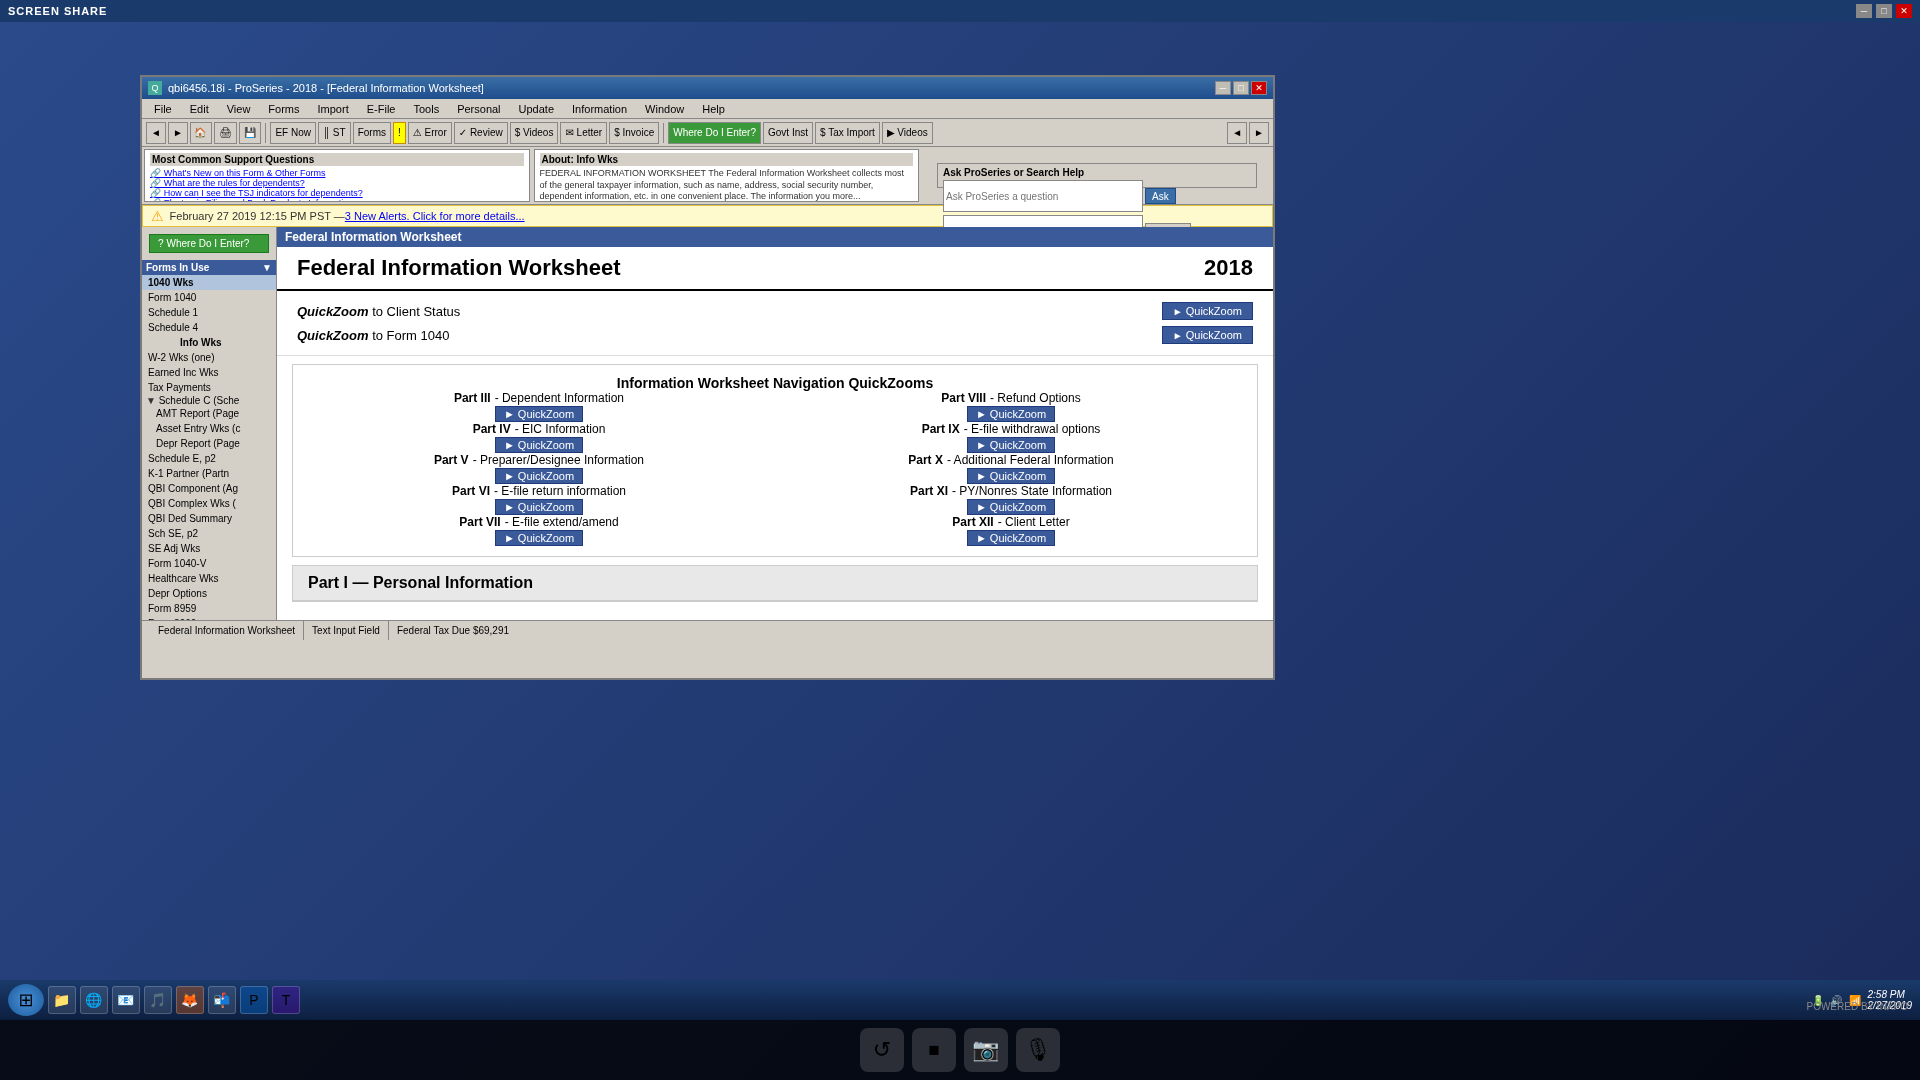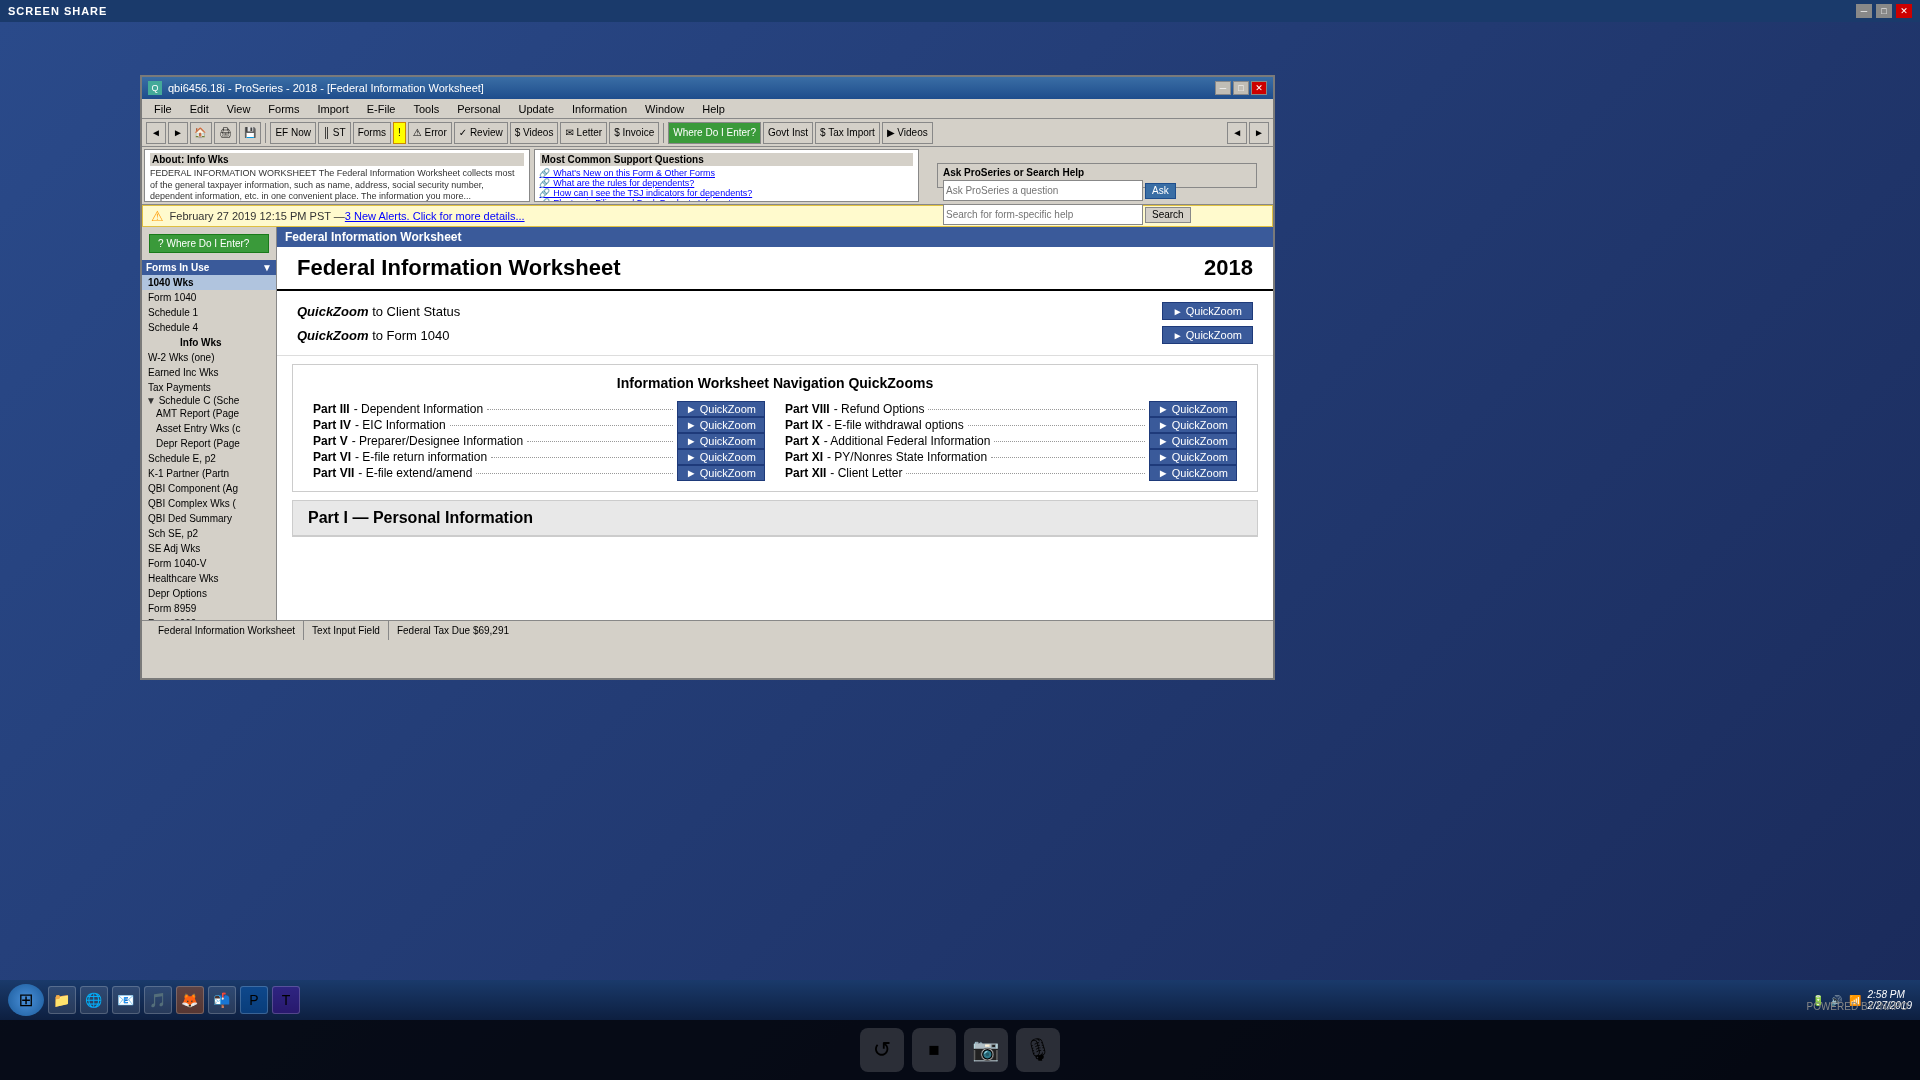--- a/index.html
+++ b/index.html
@@ -167,21 +167,21 @@
     .ask-panel {
       width: 320px;
       border: 1px solid #888;
       margin: 16px;
       padding: 3px 5px;
       background: #d4d0c8;
     }
     .ask-panel-title { font-weight: bold; font-size: 10px; margin-bottom: 2px; }
     .ask-input {
       width: 200px;
-      height: 21px;
+      height: 32px;
       border: 1px solid #888;
       font-size: 10px;
       padding: 0 2px;
     }
     .ask-btn {
       height: 16px;
       padding: 0 6px;
       background: #3a6ea5;
       color: #fff;
       border: 1px solid #1e4d8c;
@@ -331,32 +331,32 @@
     
     .nav-section {
       padding: 10px 20px;
       border: 1px solid #ccc;
       margin: 8px 15px;
     }
     .nav-section-title {
       text-align: center;
       font-size: 14px;
       font-weight: bold;
-      margin-bottom: 10px;
     }
     .nav-grid {
       display: grid;
       grid-template-columns: 1fr 1fr;
       gap: 6px 20px;
     }
     .nav-item {
       display: flex;
       justify-content: space-between;
       align-items: center;
       font-size: 12px;
+      flex-direction: column;
     }
     .nav-item-label {
       color: #000;
       display: flex;
       align-items: center;
       gap: 4px;
     }
     .nav-item-dots {
       flex: 1;
       border-bottom: 1px dotted #999;
@@ -554,31 +554,31 @@
     <button class="tool-btn">▶ Videos</button>
     <div style="margin-left:auto;display:flex;gap:2px;">
       <button class="tool-btn">◄</button>
       <button class="tool-btn">►</button>
     </div>
   </div>
 
   <div class="info-row">
 
     <div class="info-panel">
-      <div class="info-panel-title">About: Info Wks</div>
-      <div class="info-panel-body">FEDERAL INFORMATION WORKSHEET The Federal Information Worksheet collects most of the general taxpayer information, such as name, address, social security number, dependent information, etc. in one convenient place. The information you more...</div>
-    </div>
-
-    <div class="info-panel">
       <div class="info-panel-title">Most Common Support Questions</div>
       <div class="info-link">🔗 What's New on this Form &amp; Other Forms</div>
       <div class="info-link">🔗 What are the rules for dependents?</div>
       <div class="info-link">🔗 How can I see the TSJ indicators for dependents?</div>
       <div class="info-link">🔗 Electronic Filing and Bank Products Information</div>
 
+    </div>
+
+    <div class="info-panel">
+      <div class="info-panel-title">About: Info Wks</div>
+      <div class="info-panel-body">FEDERAL INFORMATION WORKSHEET The Federal Information Worksheet collects most of the general taxpayer information, such as name, address, social security number, dependent information, etc. in one convenient place. The information you more...</div>
     </div>
 
     <div class="ask-panel">
       <div class="ask-panel-title">Ask ProSeries or Search Help</div>
       <div style="display:flex;align-items:center;margin-bottom:3px;">
         <input class="ask-input" type="text" placeholder="Ask ProSeries a question" style="">
         <button class="ask-btn">Ask</button>
       </div>
       <div style="display:flex;align-items:center;">
         <input class="ask-input" type="text" placeholder="Search for form-specific help" style="">

